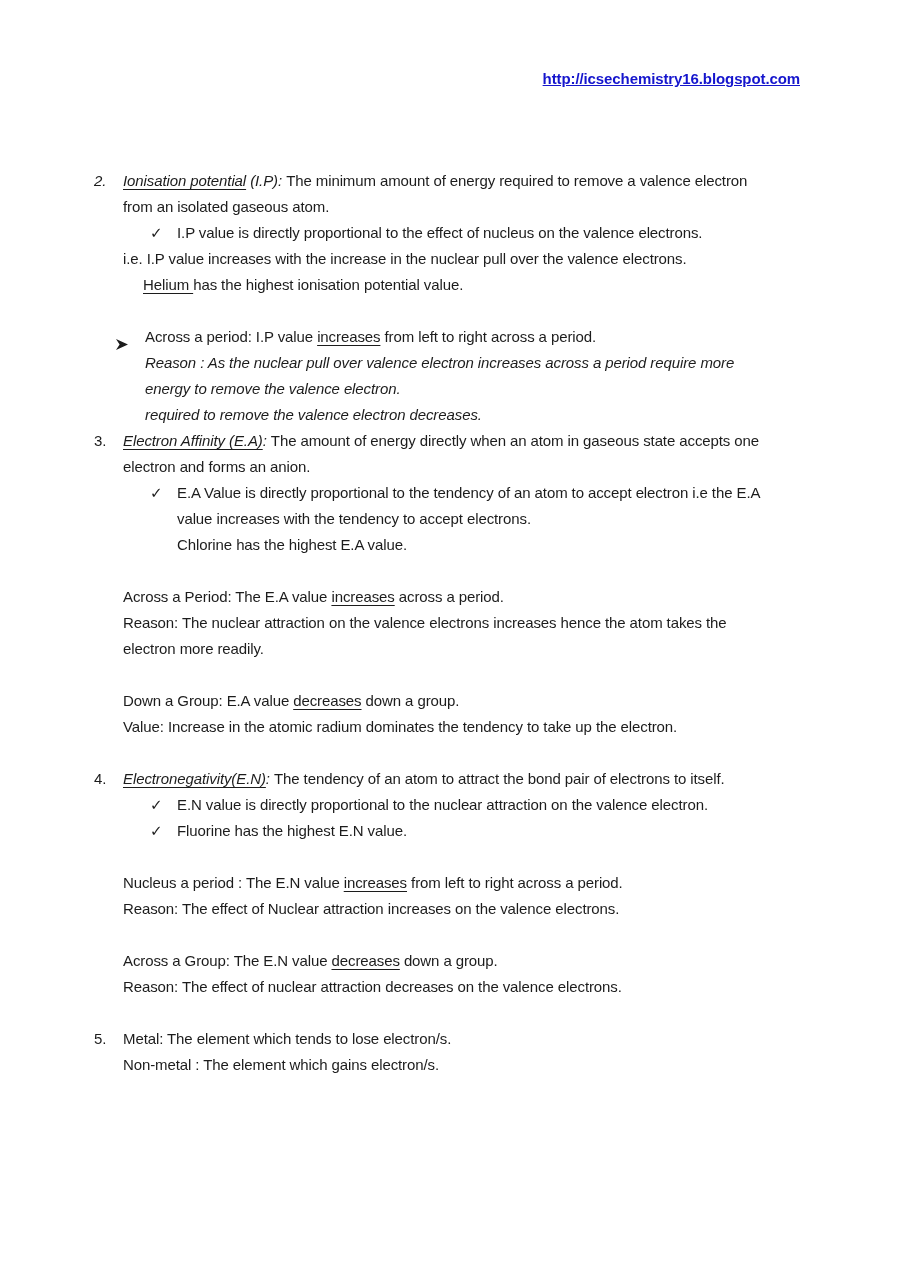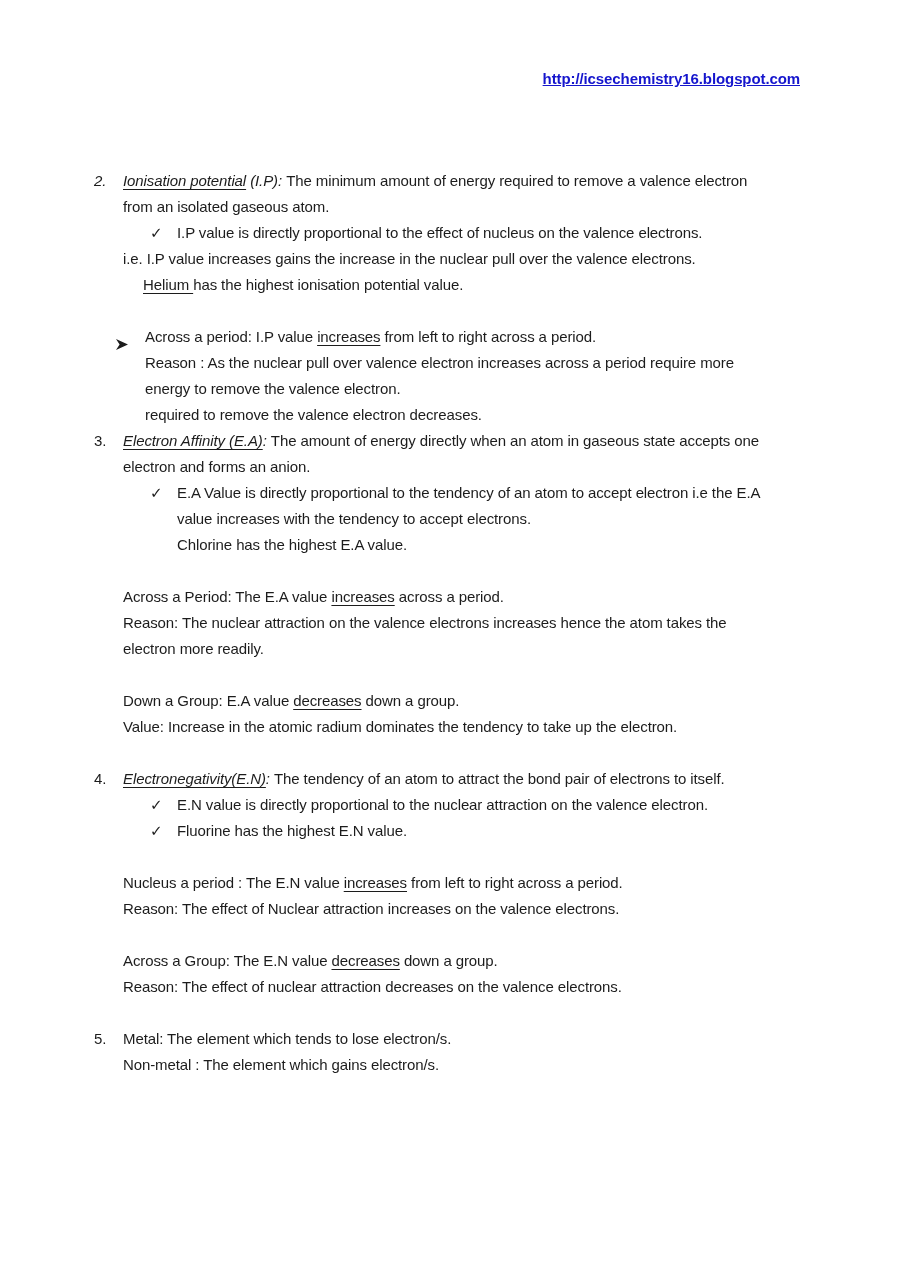--- a/index.html
+++ b/index.html
@@ -24,21 +24,21 @@
     cursor:pointer;
     white-space:pre;
   }
   .docbody { position:absolute; left:94px; top:168px; width:760px; }
   .row { position:relative; height:26px; line-height:26px; white-space:pre; }
   .row.text      { padding-left:29px; }
   .row.text2     { padding-left:49px; }
   .row.check     { padding-left:83px; }
   .row.checkcont { padding-left:83px; }
   .row.arrow     { padding-left:51px; }
-  .row.arrowcont { padding-left:51px; }
+  .row.arrowcont { padding-left:51px;font-style:italic; }
   .row.spacer    { }
   .num { position:absolute; left:0; top:0; }
   .num.it { font-style:italic; }
   .bullet {
     position:absolute; top:0;
     font-family:"DejaVu Sans",sans-serif;
   }
   .row.check .bullet { left:56px; }
   .row.arrow .bullet { left:22px; top:8px; }
   .check-glyph { font-size:15px; }
@@ -56,21 +56,21 @@
 
 <div class="page">
   <div class="toplink">
     <a class="doc-link">http://icsechemistry16.blogspot.com</a>
   </div>
 
   <div class="docbody">
       <div class="row text"><span class="num it">2.</span><span class="it ul">Ionisation potential</span><span class="it"> (I.P): </span><span>The minimum amount of energy required to remove a valence electron</span></div>
       <div class="row text"><span>from an isolated gaseous atom.</span></div>
       <div class="row check"><span class="bullet check-glyph">✓</span><span>I.P value is directly proportional to the effect of nucleus on the valence electrons.</span></div>
-      <div class="row text"><span>i.e. I.P value increases gains the increase in the nuclear pull over the valence electrons.</span></div>
+      <div class="row text"><span>i.e. I.P value increases with the increase in the nuclear pull over the valence electrons.</span></div>
       <div class="row text2"><span class="ul">Helium </span><span>has the highest ionisation potential value.</span></div>
       <div class="row spacer"></div>
       <div class="row arrow"><span class="bullet"><span class="arrow-glyph"></span></span><span>Across a period: I.P value </span><span class="ul">increases</span><span> from left to right across a period.</span></div>
       <div class="row arrowcont"><span>Reason : As the nuclear pull over valence electron increases across a period require more</span></div>
       <div class="row arrowcont"><span>energy to remove the valence electron.</span></div>
       <div class="row arrowcont"><span>required to remove the valence electron decreases.</span></div>
       <div class="row text"><span class="num">3.</span><span class="it ul">Electron Affinity (E.A)</span><span class="it">: </span><span>The amount of energy directly when an atom in gaseous state accepts one</span></div>
       <div class="row text"><span>electron and forms an anion.</span></div>
       <div class="row check"><span class="bullet check-glyph">✓</span><span>E.A Value is directly proportional to the tendency of an atom to accept electron i.e the E.A</span></div>
       <div class="row checkcont"><span>value increases with the tendency to accept electrons.</span></div>

